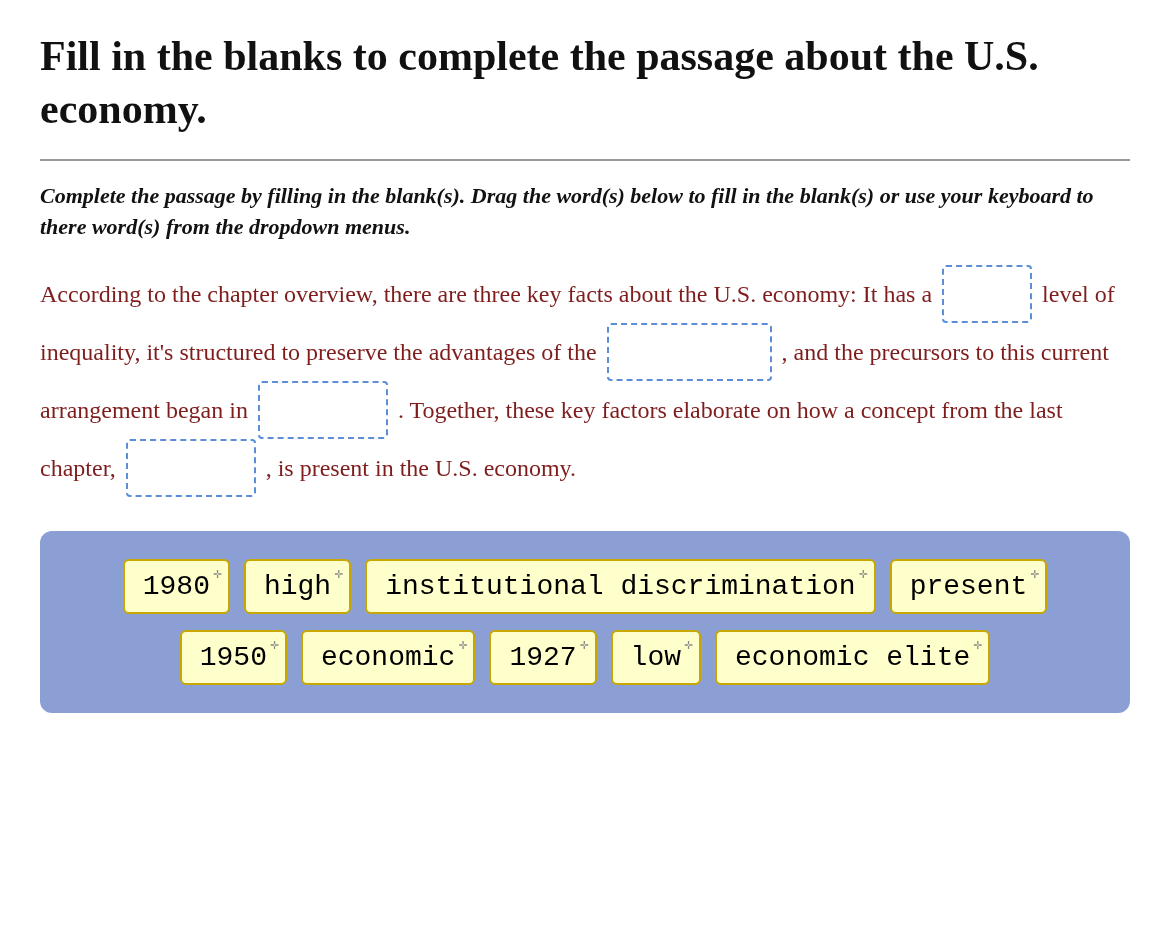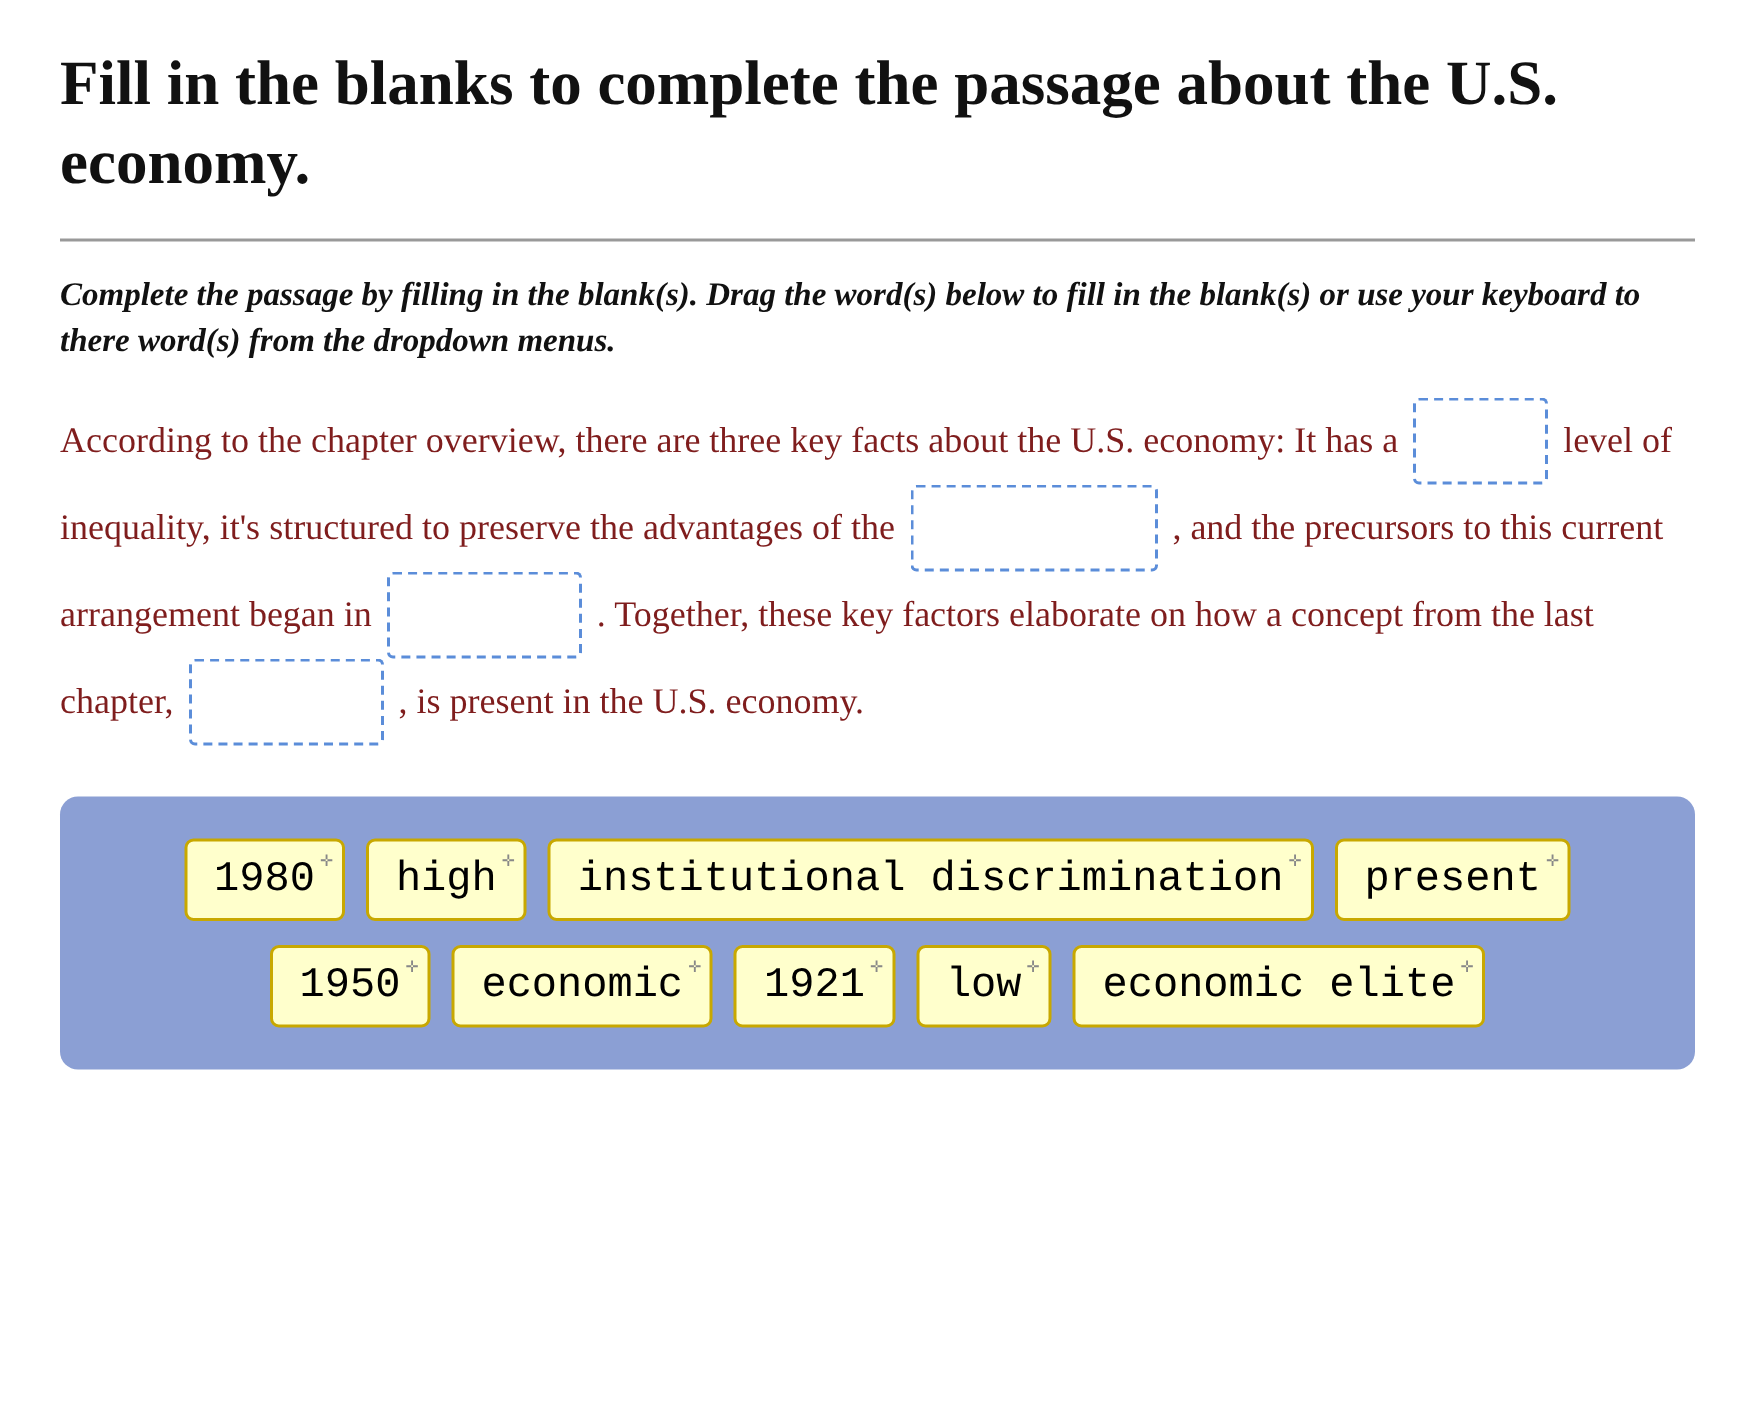--- a/index.html
+++ b/index.html
@@ -148,21 +148,21 @@
   <div class="word-bank-row">
     <div class="word-tile">
       <span>1950</span>
       <span class="drag-icon">✛</span>
     </div>
     <div class="word-tile">
       <span>economic</span>
       <span class="drag-icon">✛</span>
     </div>
     <div class="word-tile">
-      <span>1921</span>
+      <span>1927</span>
       <span class="drag-icon">✛</span>
     </div>
     <div class="word-tile">
       <span>low</span>
       <span class="drag-icon">✛</span>
     </div>
     <div class="word-tile">
       <span>economic elite</span>
       <span class="drag-icon">✛</span>
     </div>

